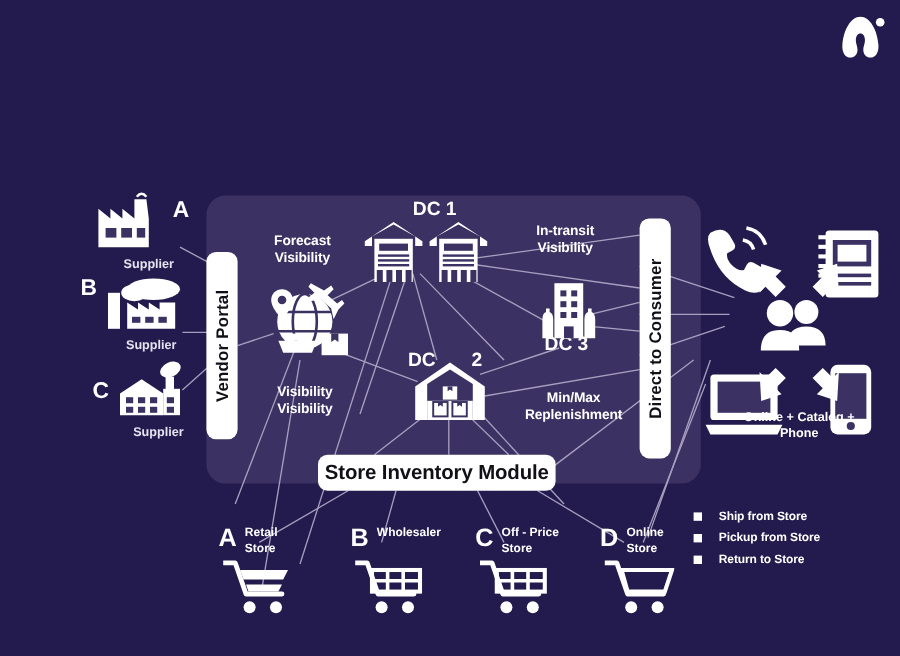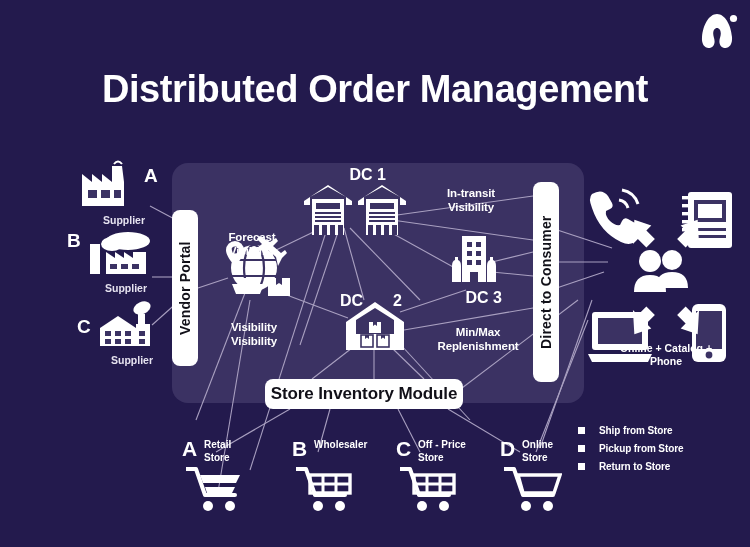--- a/index.html
+++ b/index.html
@@ -51,30 +51,30 @@
     left:265px;top:379px;width:198px;height:30px;
     font-size:17px;letter-spacing:-0.1px;
   }
 
   
   .flabel{
     position:absolute;color:#ffffff;font-weight:bold;
     font-size:11.5px;line-height:14px;text-align:center;
     letter-spacing:-0.1px;
   }
-  #lbl-forecast{left:205px;top:194px;width:94px;margin-top:36px;}
+  #lbl-forecast{left:205px;top:194px;width:94px;}
   #lbl-production{left:207px;top:320px;width:94px;}
   #lbl-inventory{left:331px;top:252px;width:94px;}
   #lbl-intransit{left:424px;top:186px;width:94px;}
   #lbl-minmax{left:426px;top:325px;width:104px;}
 
   
   .dc-label{position:absolute;font-weight:bold;font-size:16px;color:#fff;}
-  #dc1-label{left:326px;top:166px;width:60px;text-align:right;}
-  #dc3-label{left:442px;top:289px;width:60px;text-align:right;}
+  #dc1-label{left:344px;top:166px;width:60px;text-align:left;}
+  #dc3-label{left:442px;top:279px;width:60px;text-align:center;}
   #dc2-a{left:340px;top:292px;}
   #dc2-b{left:393px;top:292px;}
 
   
   .ic{position:absolute;}
   .ic svg{display:block;}
 
   
   .supplier{position:absolute;width:96px;}
   .supplier .s-letter{
@@ -122,21 +122,20 @@
 
 <div id="stage">
 
   <div class="logo">
     <svg width="46" height="46" viewBox="0 0 46 46">
       <path d="M23 6 C15 6 9 17 8 29 C7.4 36 10.6 40 14.6 40 C18.3 40 20.6 37 20.6 33.4 C20.6 30.6 19.2 28.6 19.2 25.6 C19.2 22.2 20.8 20 23 20 C25.2 20 26.8 22.2 26.8 25.6 C26.8 28.6 25.4 30.6 25.4 33.4 C25.4 37 27.7 40 31.4 40 C35.4 40 38.6 36 38 29 C37 17 31 6 23 6 Z" fill="#ffffff"></path>
       <circle cx="39.5" cy="10.5" r="3.6" fill="#ffffff"></circle>
     </svg>
   </div>
 
-  <div class="title">Distributed Order Management</div>
 
   <div class="panel"></div>
 
   <svg class="links" viewBox="0 0 750 547">
     <g stroke="#b3aac9" stroke-width="1.1" fill="none" opacity="0.92">
 
       <line x1="150" y1="206" x2="180" y2="222"></line>
       <line x1="152" y1="277" x2="180" y2="277"></line>
       <line x1="152" y1="325" x2="180" y2="300"></line>
 

